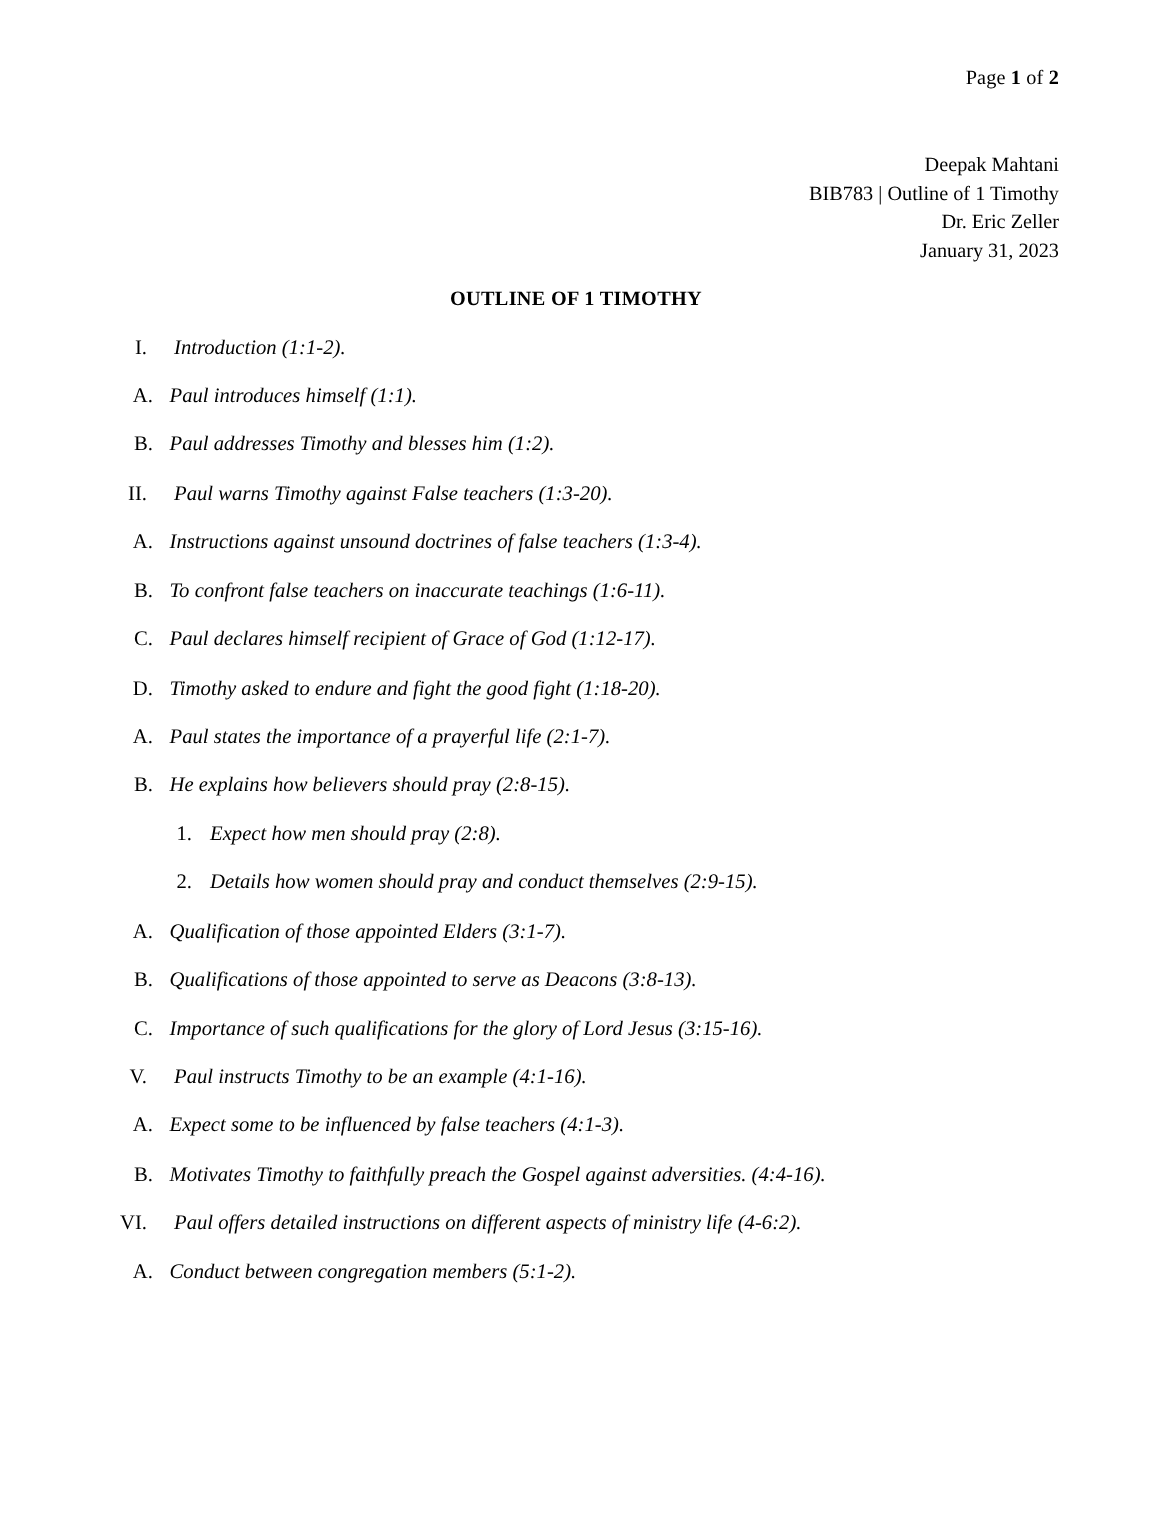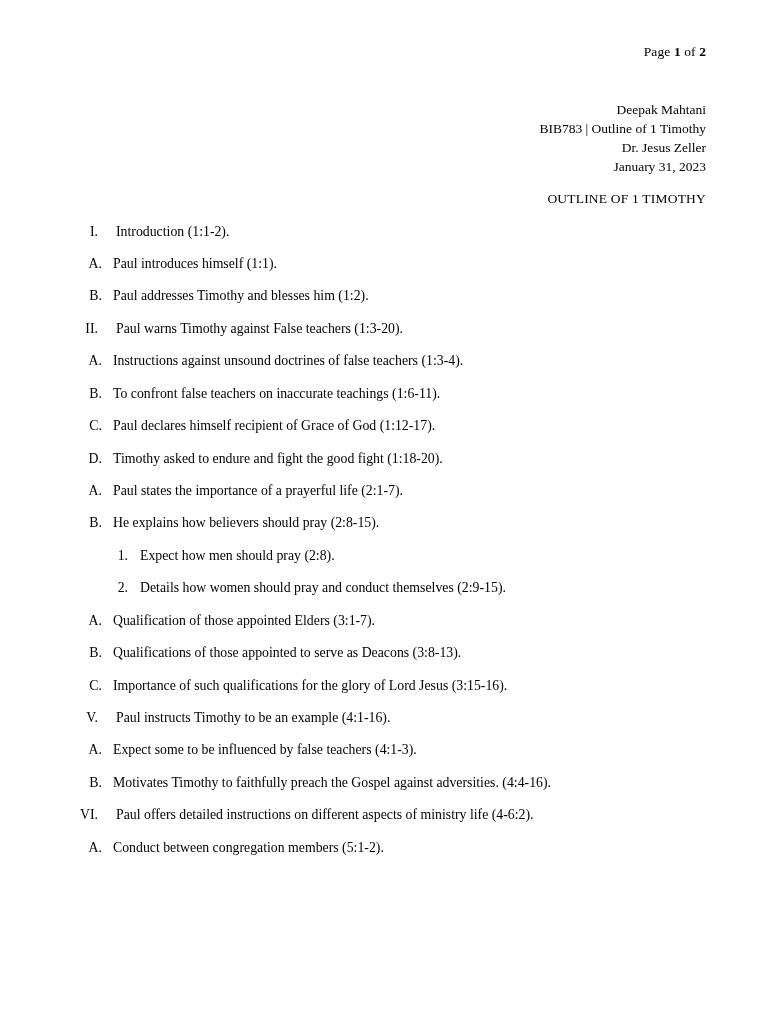--- a/index.html
+++ b/index.html
@@ -36,22 +36,22 @@
   .heading-block {
     text-align: right;
     font-size: 13.5px;
     line-height: 1.42;
     margin-top: 40px;
   }
   .heading-block div {
     white-space: nowrap;
   }
   .doc-title {
-    text-align: right;
-    font-weight: normal;
+    text-align: center;
+    font-weight: bold;
     font-size: 13.5px;
     margin-top: 14px;
     letter-spacing: 0.2px;
   }
   .outline {
     margin-top: 16px;
   }
   .row {
     display: flex;
     align-items: baseline;
@@ -80,35 +80,36 @@
   .level-2 .marker {
     width: 22px;
     margin-right: 11px;
   }
   .level-3 .marker {
     width: 18px;
     margin-right: 12px;
   }
   .text {
     flex: 1 1 auto;
+    font-style: italic;
   }
 </style>
 </head>
 <body>
 
 <div class="page">
 
   <div class="page-number">
     <span>Page </span><span class="bold">1</span><span> of </span><span class="bold">2</span>
   </div>
 
   <div class="heading-block">
     <div>Deepak Mahtani</div>
     <div>BIB783 | Outline of 1 Timothy</div>
-    <div>Dr. Jesus Zeller</div>
+    <div>Dr. Eric Zeller</div>
     <div>January 31, 2023</div>
   </div>
 
   <div class="doc-title">OUTLINE OF 1 TIMOTHY</div>
 
   <div class="outline">
 
     <div class="row level-1">
       <span class="marker">I.</span>
       <span class="text">Introduction (1:1-2).</span>

